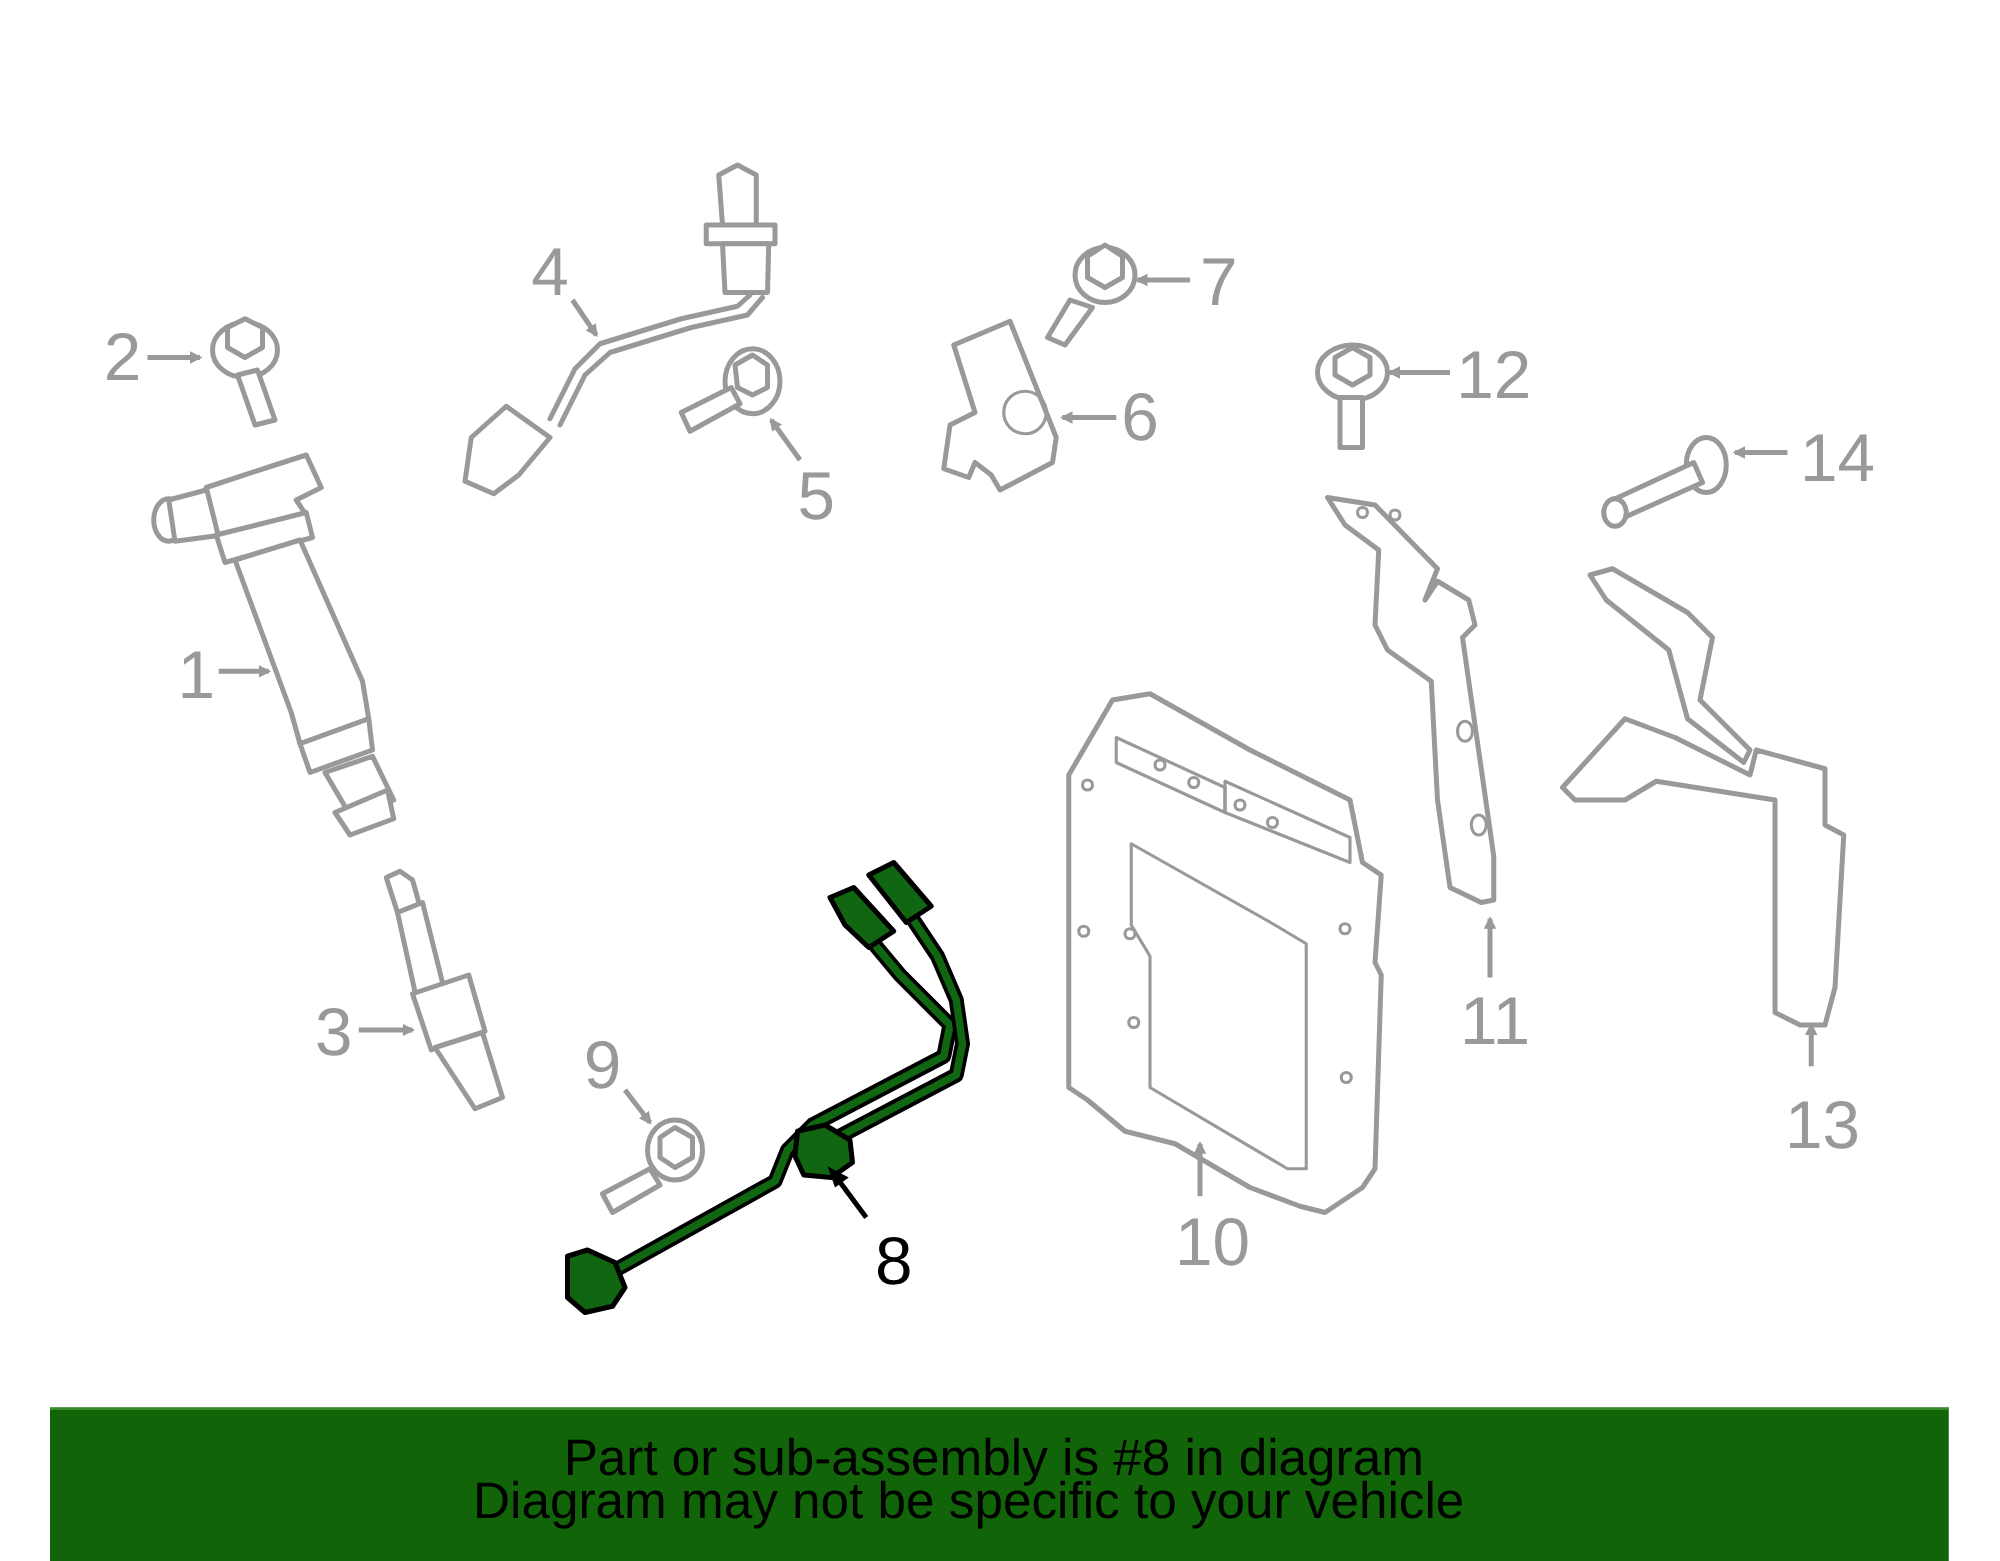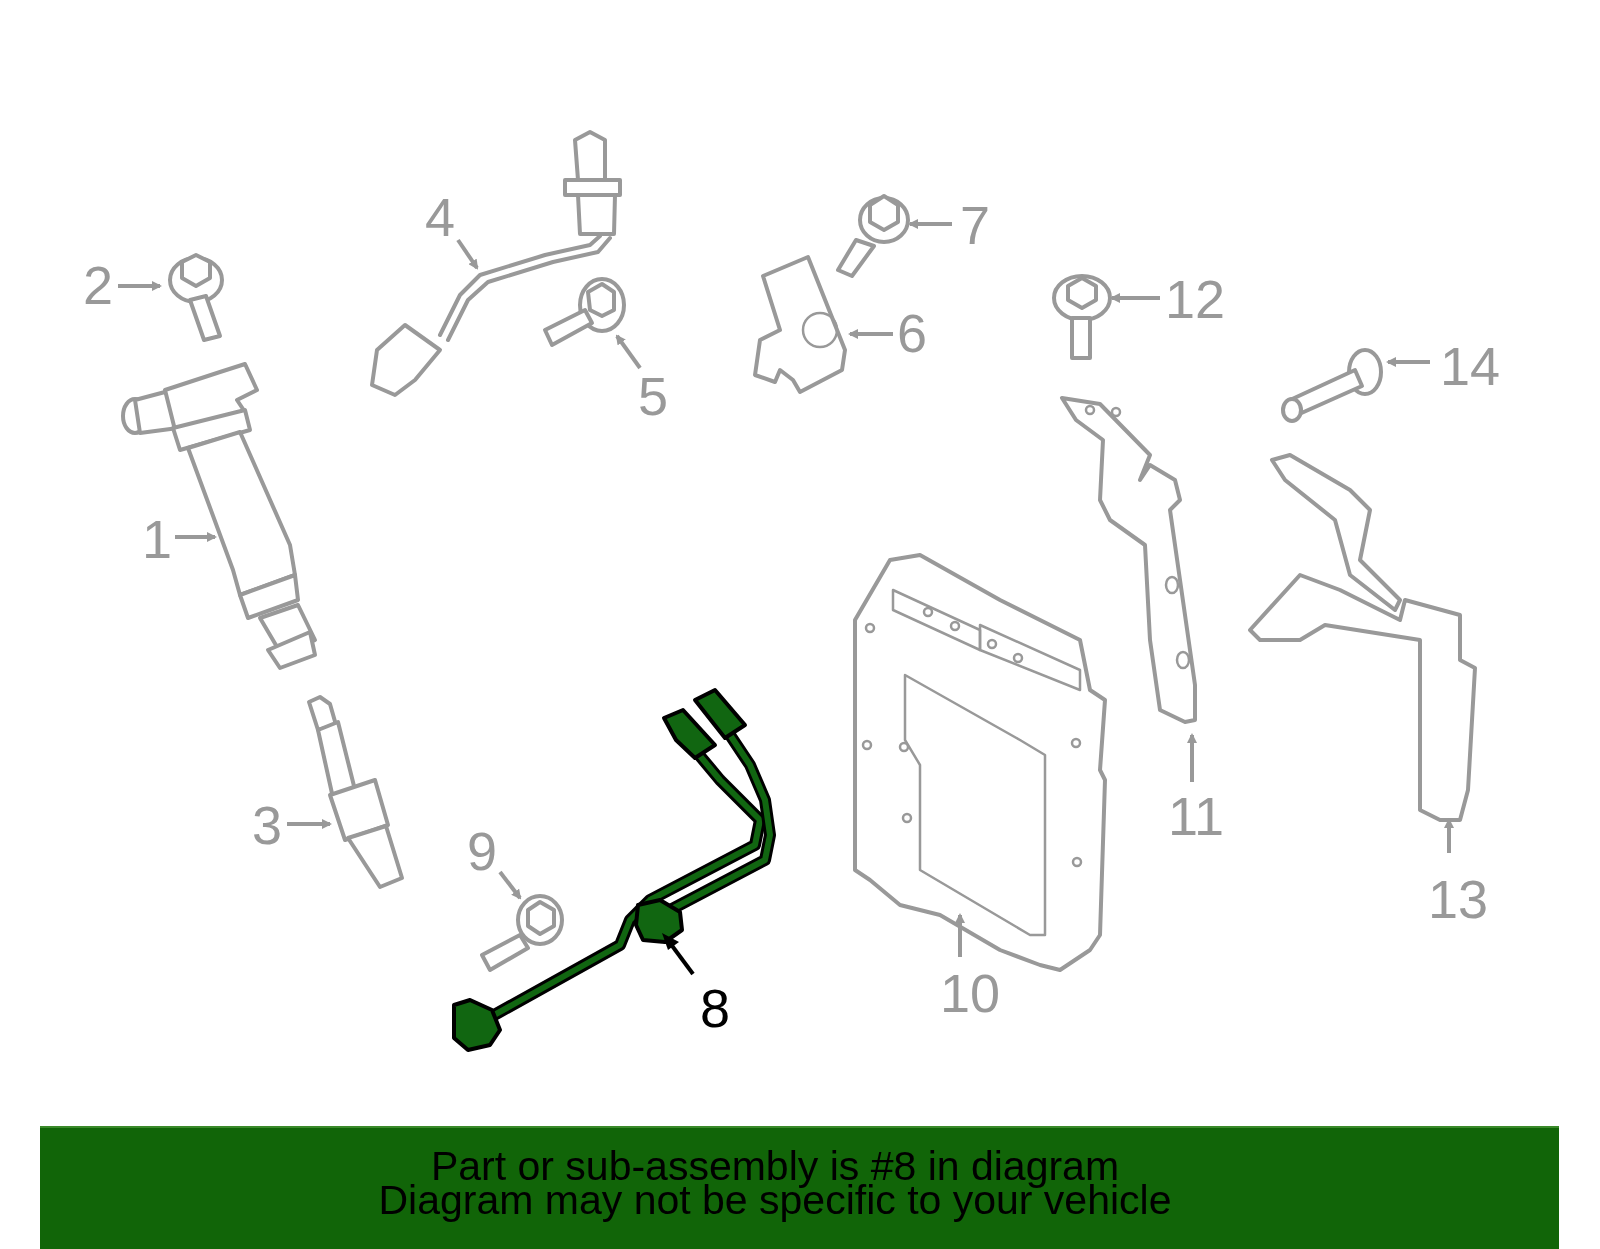--- a/index.html
+++ b/index.html
@@ -12,21 +12,21 @@
   .callout-num.hl { fill:#000000; }
   .leader { stroke:#999999; stroke-width:4; fill:none; }
   .leader.hl { stroke:#000000; }
   .arrowhead { fill:#999999; }
   .arrowhead.hl { fill:#000000; }
   .hl-part { fill:#116611; stroke:#000000; stroke-width:4; stroke-linejoin:round; }
   .hl-wire { fill:none; stroke:#000000; stroke-width:12; stroke-linejoin:round; stroke-linecap:round; }
   .hl-wire-in { fill:none; stroke:#116611; stroke-width:6; stroke-linejoin:round; stroke-linecap:round; }
   #banner { position:absolute; left:40px; top:1126px; width:1519px; height:123px; background:#116508; border-top:2px solid #3a8a2a; }
   #banner .line { position:absolute; left:0; width:1470px; text-align:center; color:#000; font-size:41px; line-height:48px; }
-  #banner .l1 { top:14px; }
+  #banner .l1 { top:14px;padding-left:20px; }
   #banner .l2 { top:48px; }
 </style>
 </head>
 <body>
 
 <svg id="diagram" viewBox="0 0 1600 1249" xmlns="http://www.w3.org/2000/svg">
   <defs>
     <marker id="ah" markerWidth="10" markerHeight="10" refX="8" refY="5" orient="auto" markerUnits="userSpaceOnUse">
       <path d="M0,0 L10,5 L0,10 z" fill="#999999"></path>
     </marker>

